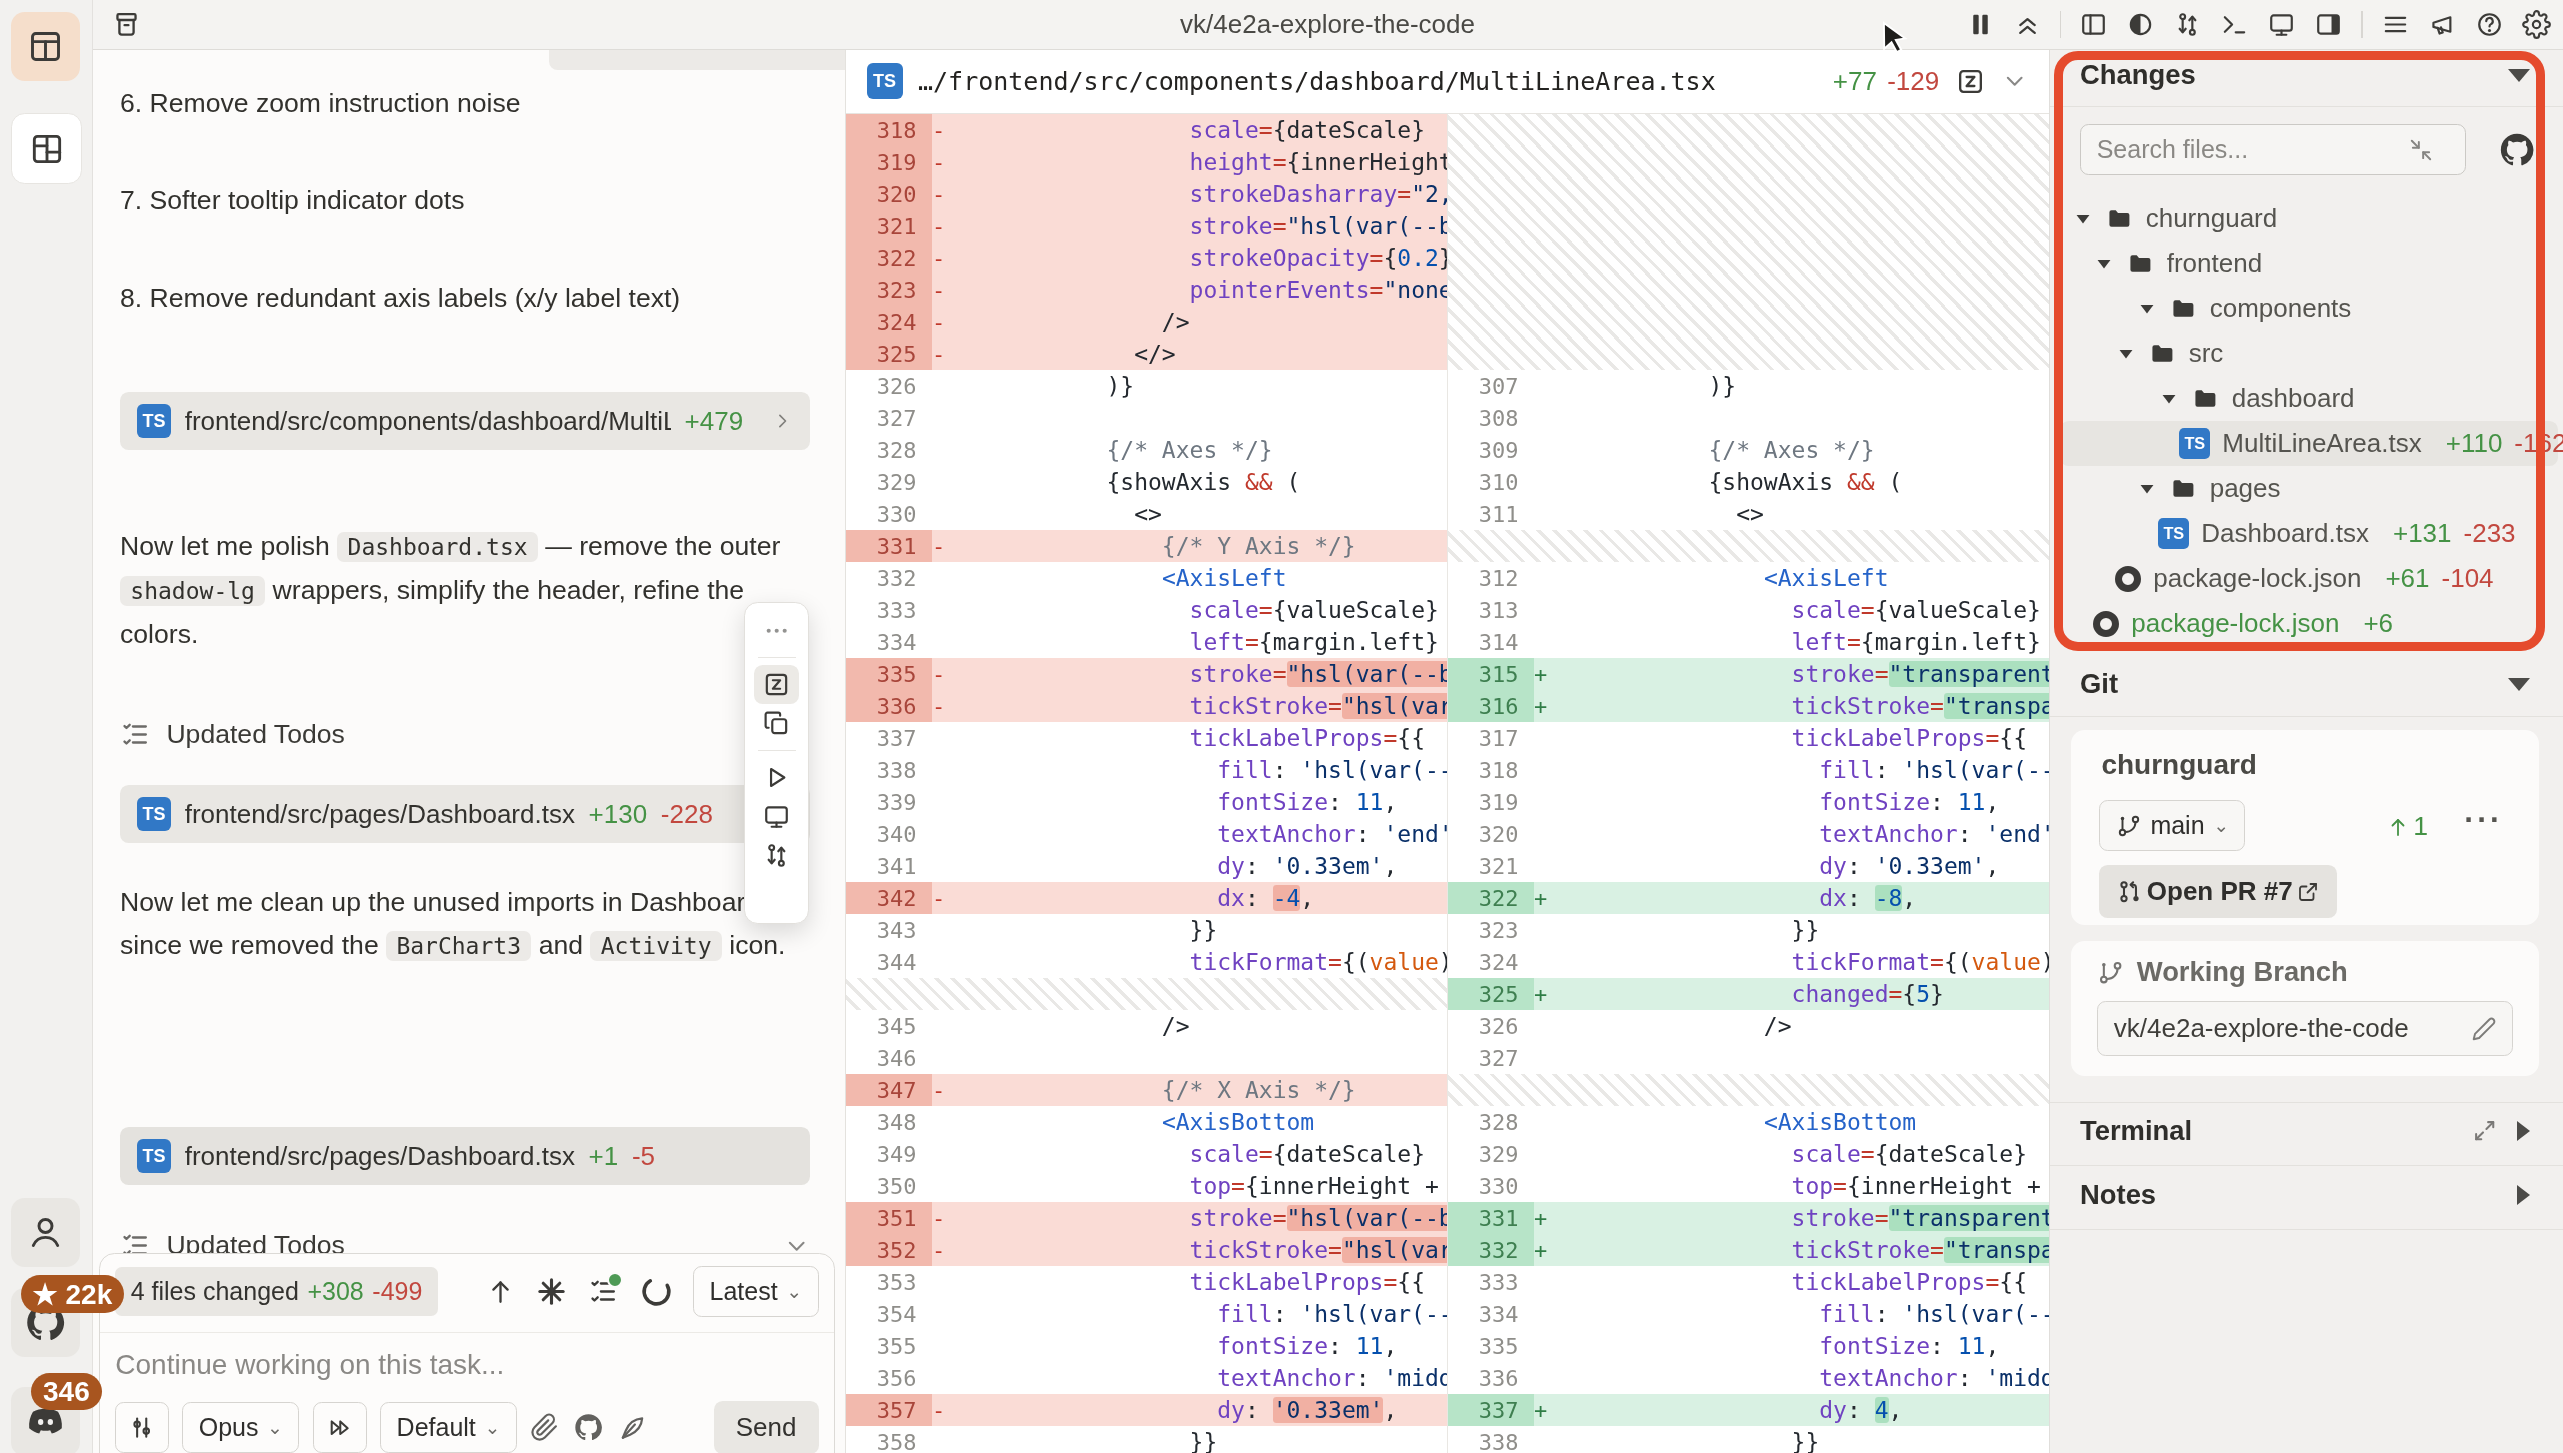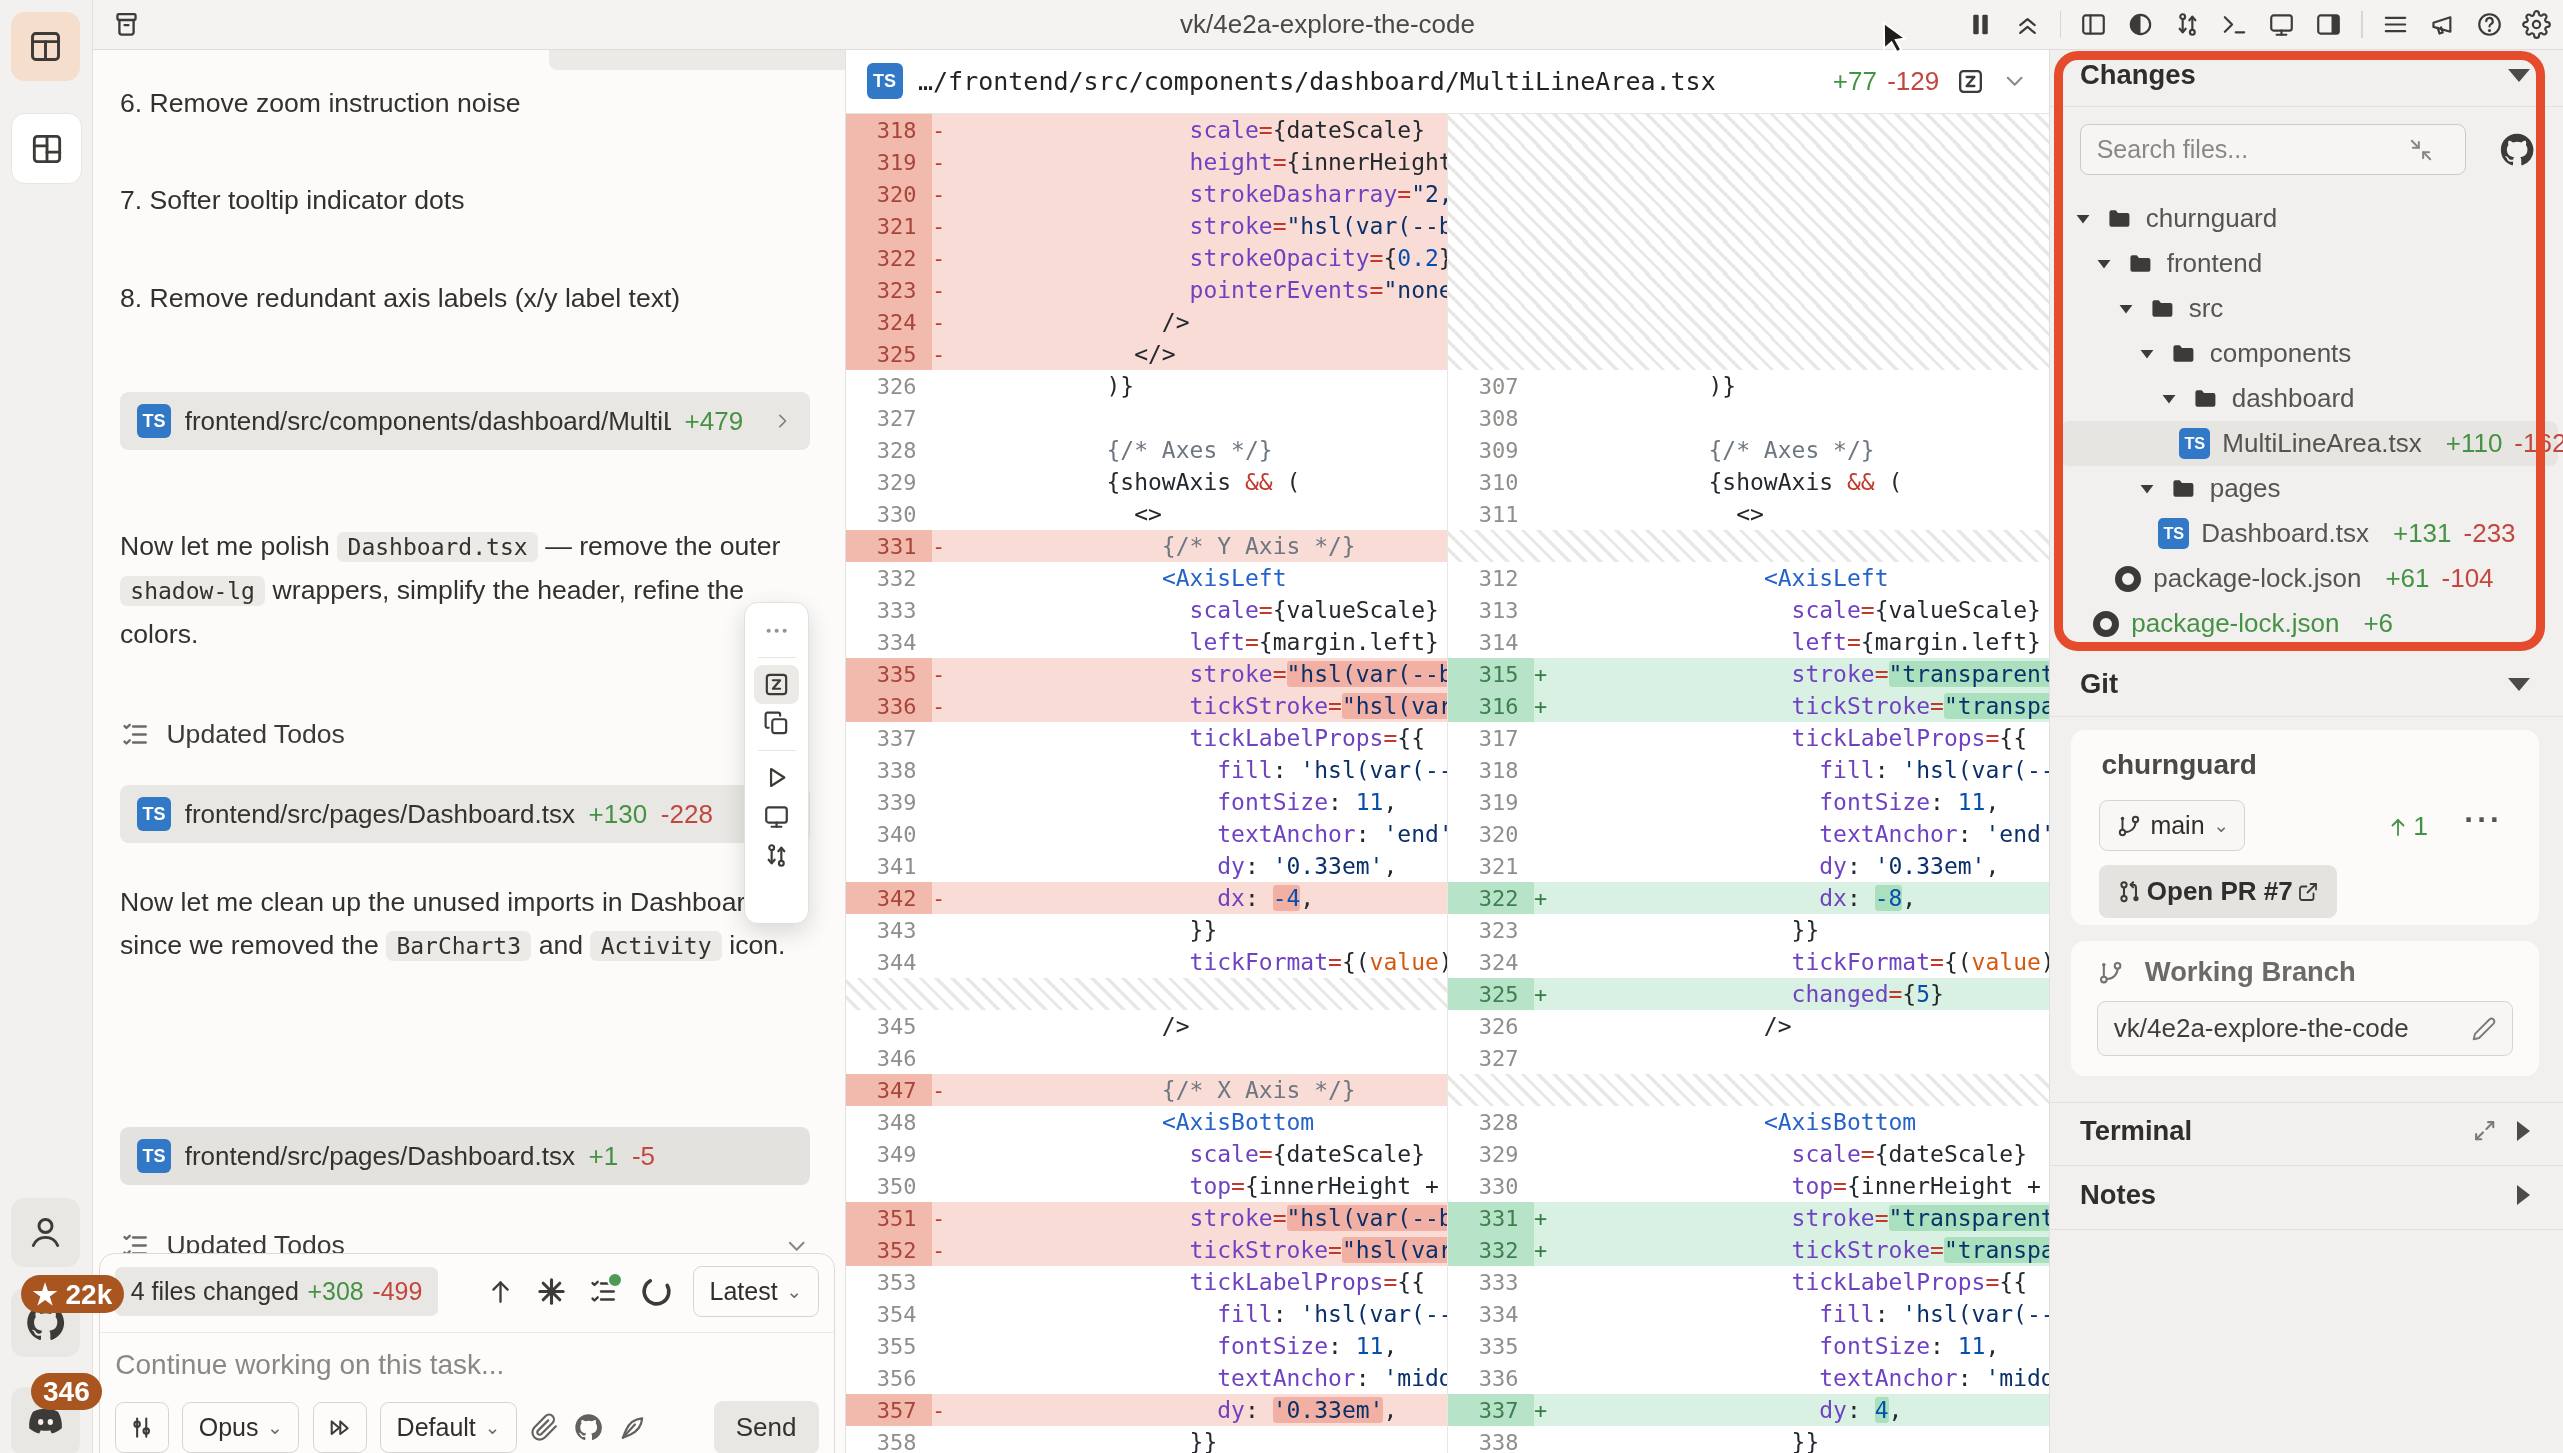--- a/index.html
+++ b/index.html
@@ -1102,37 +1102,37 @@
       </div>
       <div class="trow" style="padding-left: 33px;">
         <svg class="ic" width="22" height="22" viewBox="0 0 24 24">
           <use href="#i-trid"></use>
         </svg>
         <svg class="ic" width="27.4" height="27.4" viewBox="0 0 24 24">
           <use href="#i-folder"></use>
         </svg>
         <span class="tname">frontend</span>
       </div>
+      <div class="trow" style="padding-left: 76px;">
+        <svg class="ic" width="22" height="22" viewBox="0 0 24 24">
+          <use href="#i-trid"></use>
+        </svg>
+        <svg class="ic" width="27.4" height="27.4" viewBox="0 0 24 24">
+          <use href="#i-folder"></use>
+        </svg>
+        <span class="tname">components</span>
+      </div>
       <div class="trow" style="padding-left: 55px;">
         <svg class="ic" width="22" height="22" viewBox="0 0 24 24">
           <use href="#i-trid"></use>
         </svg>
         <svg class="ic" width="27.4" height="27.4" viewBox="0 0 24 24">
           <use href="#i-folder"></use>
         </svg>
         <span class="tname">src</span>
-      </div>
-      <div class="trow" style="padding-left: 76px;">
-        <svg class="ic" width="22" height="22" viewBox="0 0 24 24">
-          <use href="#i-trid"></use>
-        </svg>
-        <svg class="ic" width="27.4" height="27.4" viewBox="0 0 24 24">
-          <use href="#i-folder"></use>
-        </svg>
-        <span class="tname">components</span>
       </div>
       <div class="trow" style="padding-left: 98px;">
         <svg class="ic" width="22" height="22" viewBox="0 0 24 24">
           <use href="#i-trid"></use>
         </svg>
         <svg class="ic" width="27.4" height="27.4" viewBox="0 0 24 24">
           <use href="#i-folder"></use>
         </svg>
         <span class="tname">dashboard</span>
       </div>
@@ -1201,21 +1201,21 @@
           <use href="#i-pr"></use>
         </svg>
       <span>Open PR #7</span>
       <svg class="ic" width="24" height="24" viewBox="0 0 24 24">
           <use href="#i-ext"></use>
         </svg>
     </span>
   </div>
 
   <div class="card" style="top:892px;height:135px;">
-    <div style="position:absolute;left:26px;top:15.4px;display:flex;align-items:center;gap:20px;font-size:27.4px;font-weight:600;color:#6b6a66;">
+    <div style="position:absolute;left:26px;top:15.4px;display:flex;align-items:center;gap:12px;font-size:27.4px;font-weight:600;color:#6b6a66;">
       <svg class="ic" width="27.4" height="27.4" viewBox="0 0 24 24" style="opacity:.7">
           <use href="#i-branch"></use>
         </svg>
       <span>Working Branch</span>
     </div>
     <div class="wb-input">
       <span>vk/4e2a-explore-the-code</span>
       <span class="spacer"></span>
       <svg class="ic" width="26" height="26" viewBox="0 0 24 24" style="opacity:.65">
           <use href="#i-pencil"></use>

